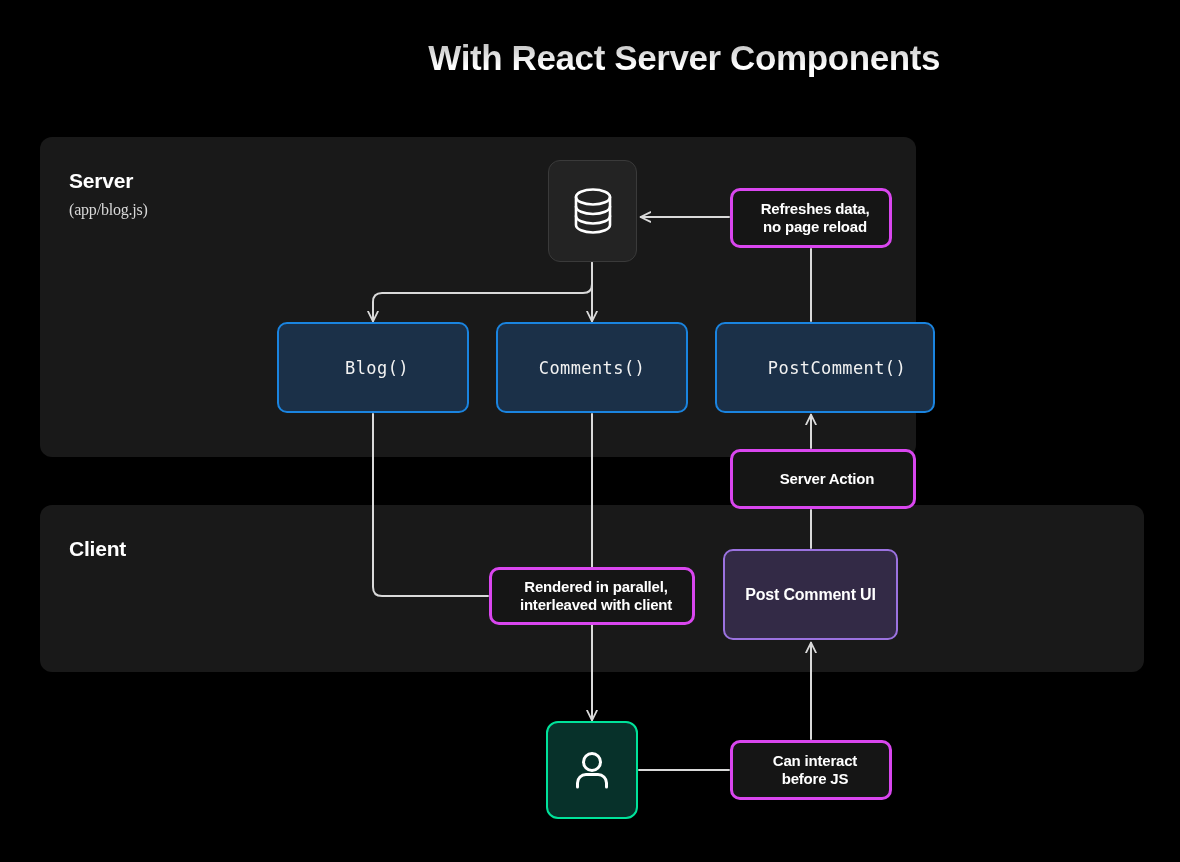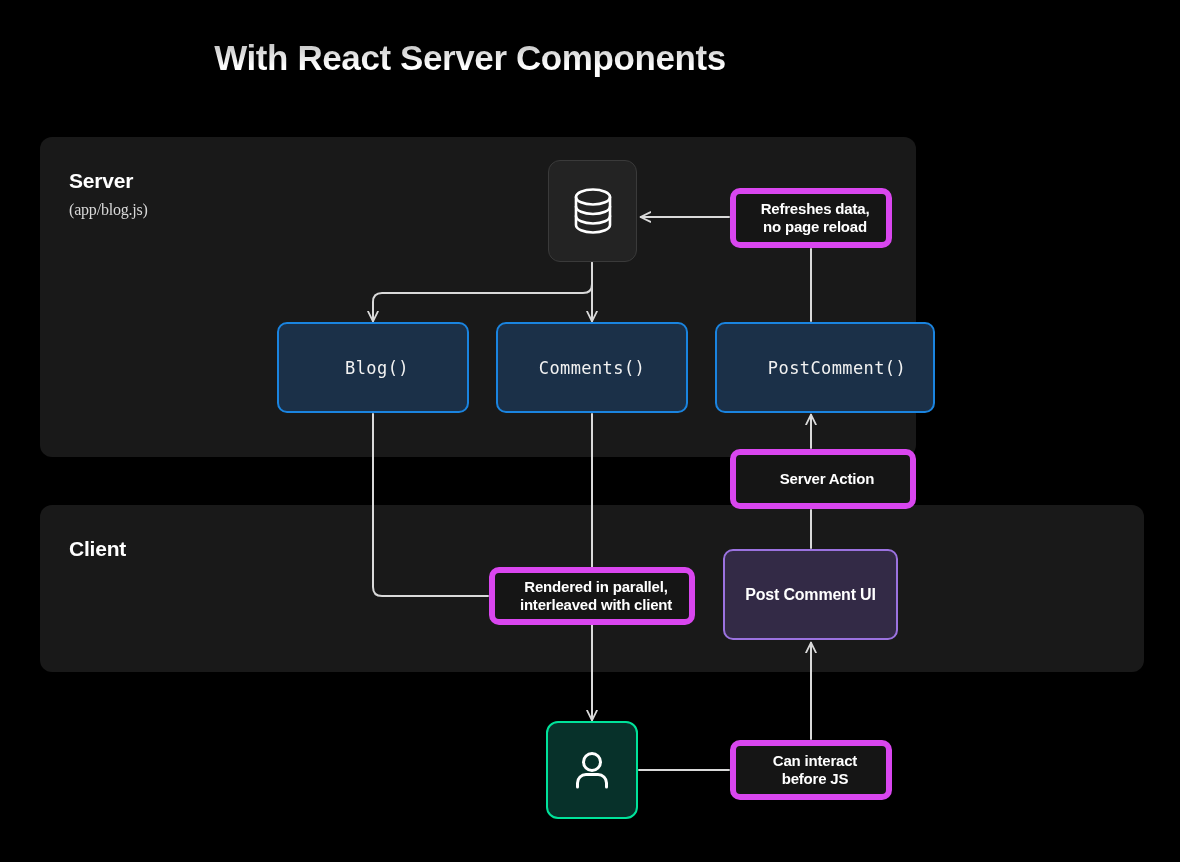--- a/index.html
+++ b/index.html
@@ -19,21 +19,21 @@
     width: 1180px;
     height: 862px;
   }
 
   
   #title {
     position: absolute;
     top: 38px;
     left: 0;
     width: 940px;
-    text-align: center;
+    text-align: right;
     font-size: 35px;
     font-weight: bold;
     letter-spacing: -0.4px;
     background: linear-gradient(180deg, #b6b6b6 0%, #ffffff 72%, #ffffff 100%);
     -webkit-background-clip: text;
     background-clip: text;
     color: transparent;
     -webkit-text-fill-color: transparent;
   }
 
@@ -101,21 +101,21 @@
   }
   #node-user {
     left: 546px; top: 721px; width: 92px; height: 98px;
     background: #07312a;
     border: 2px solid #00e29a;
   }
 
   .tooltip {
     border-radius: 10px;
     background: #151515;
-    border: 6px solid #d946ef;
+    border: 3px solid #d946ef;
     color: #ffffff;
     font-size: 15px;
     font-weight: bold;
     line-height: 1.18;
     letter-spacing: -0.2px;
     padding-left: 8px;
   }
 
   .purple-box {
     border-radius: 10px;

